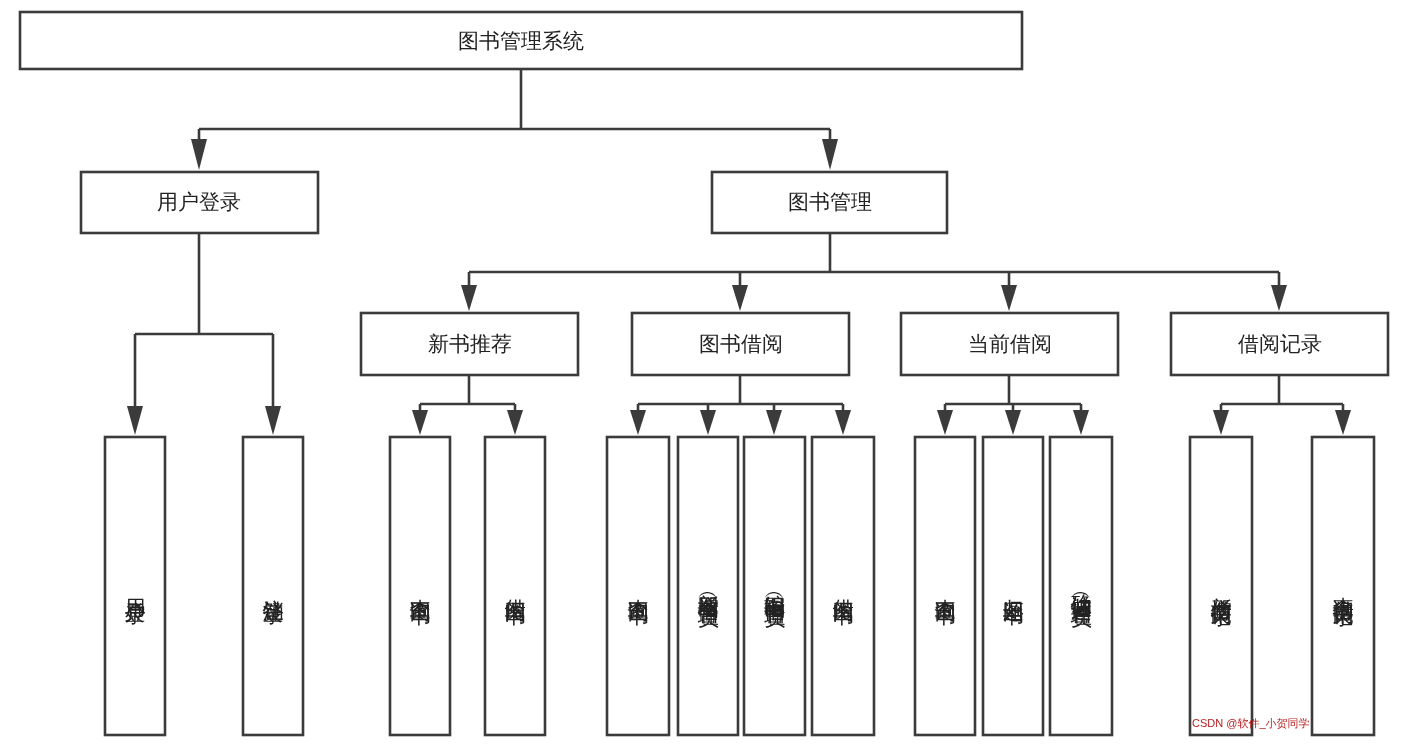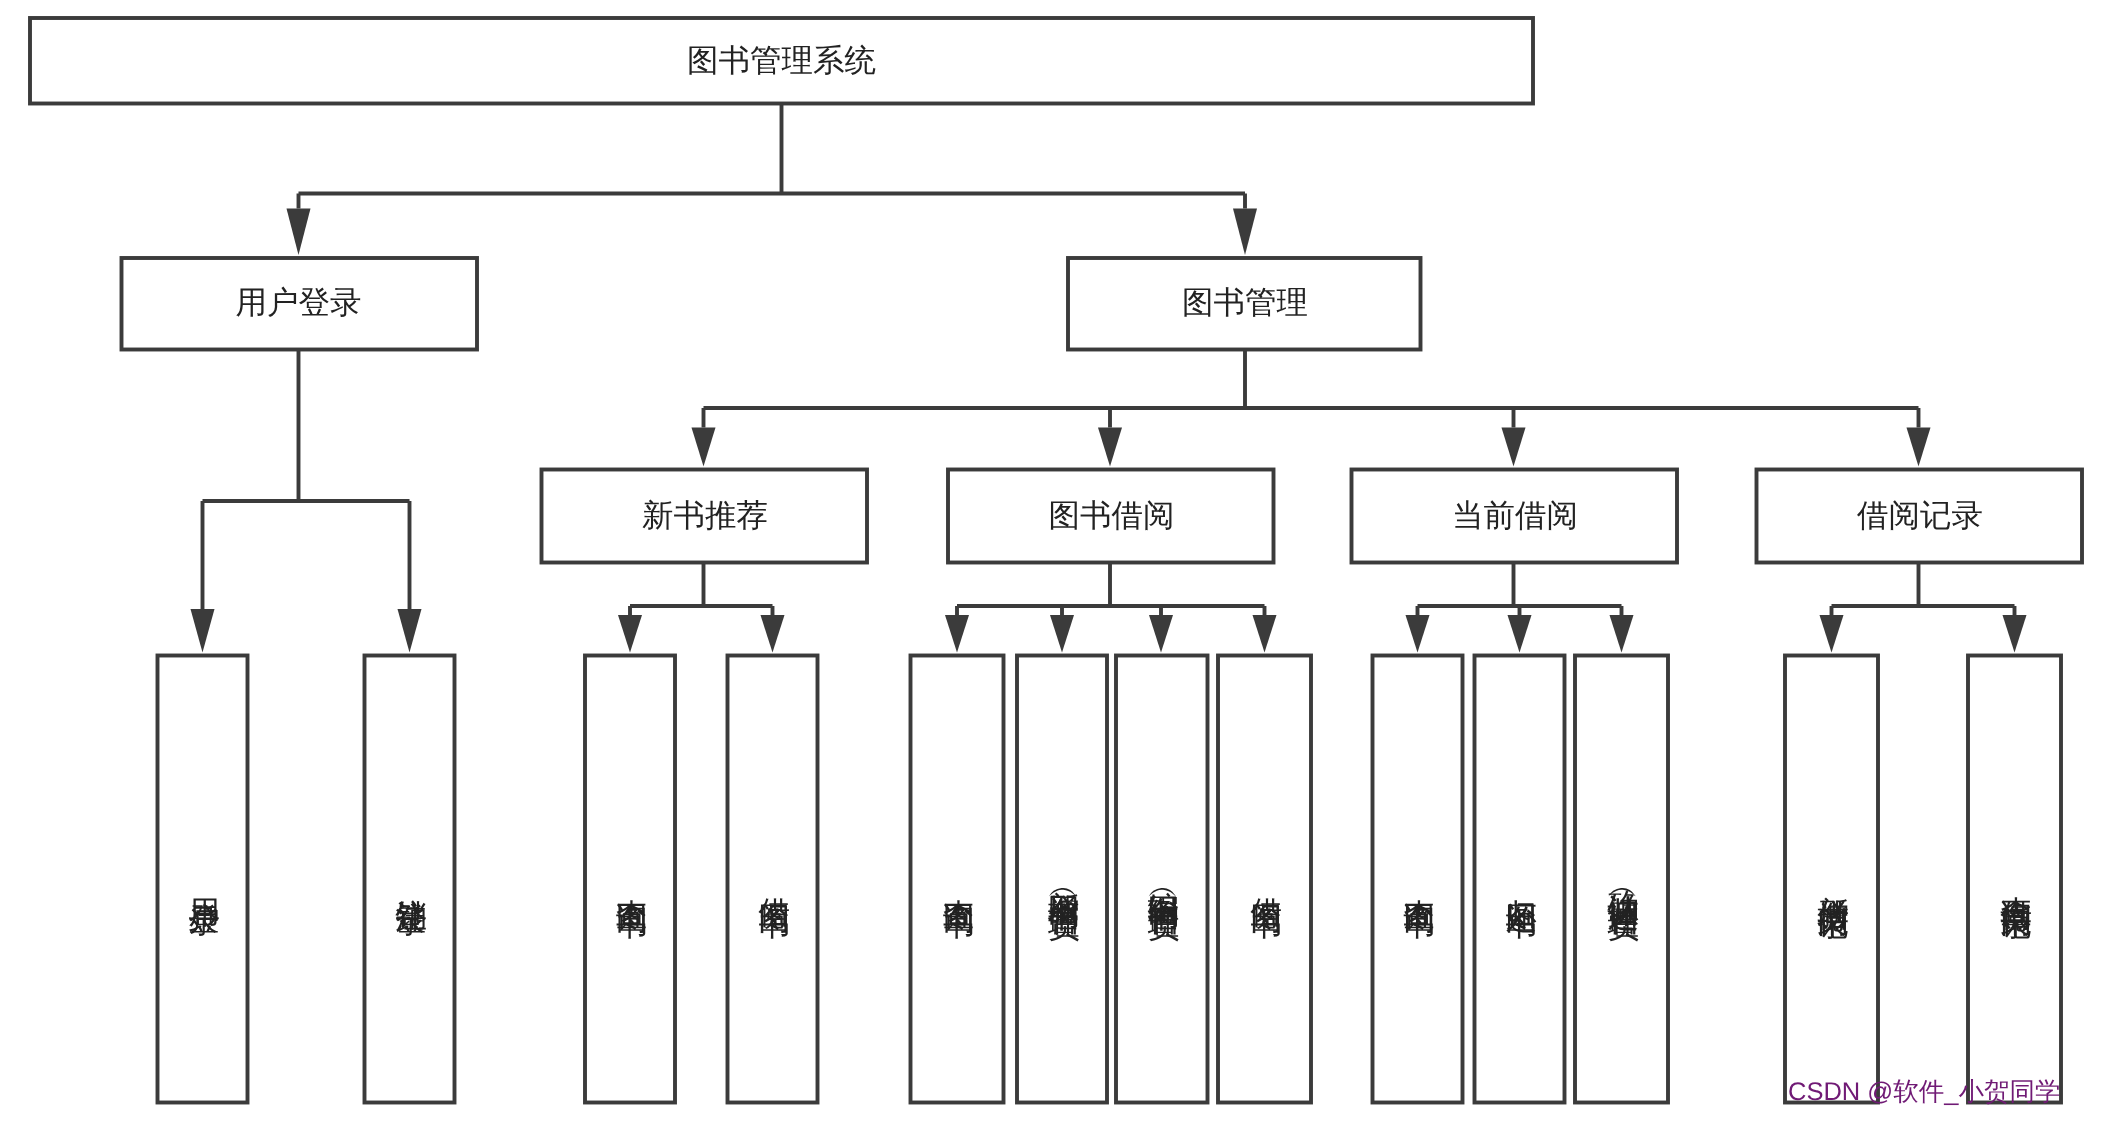--- a/index.html
+++ b/index.html
@@ -63,22 +63,22 @@
     display: flex;
     align-items: center;
     justify-content: center;
     white-space: nowrap;
     pointer-events: none;
     user-select: none;
   }
   .watermark {
     position: absolute;
     font-family: "Liberation Sans", "DejaVu Sans", sans-serif;
-    font-size: 17px;
-    color: #701a75;
+    font-size: 11px;
+    color: #b91c1c;
     white-space: nowrap;
     user-select: none;
   }
 </style>
 </head>
 <body>
 
 <div id="diagram-root">
 
   <svg class="diagram-canvas" viewBox="0 0 1405 747">

